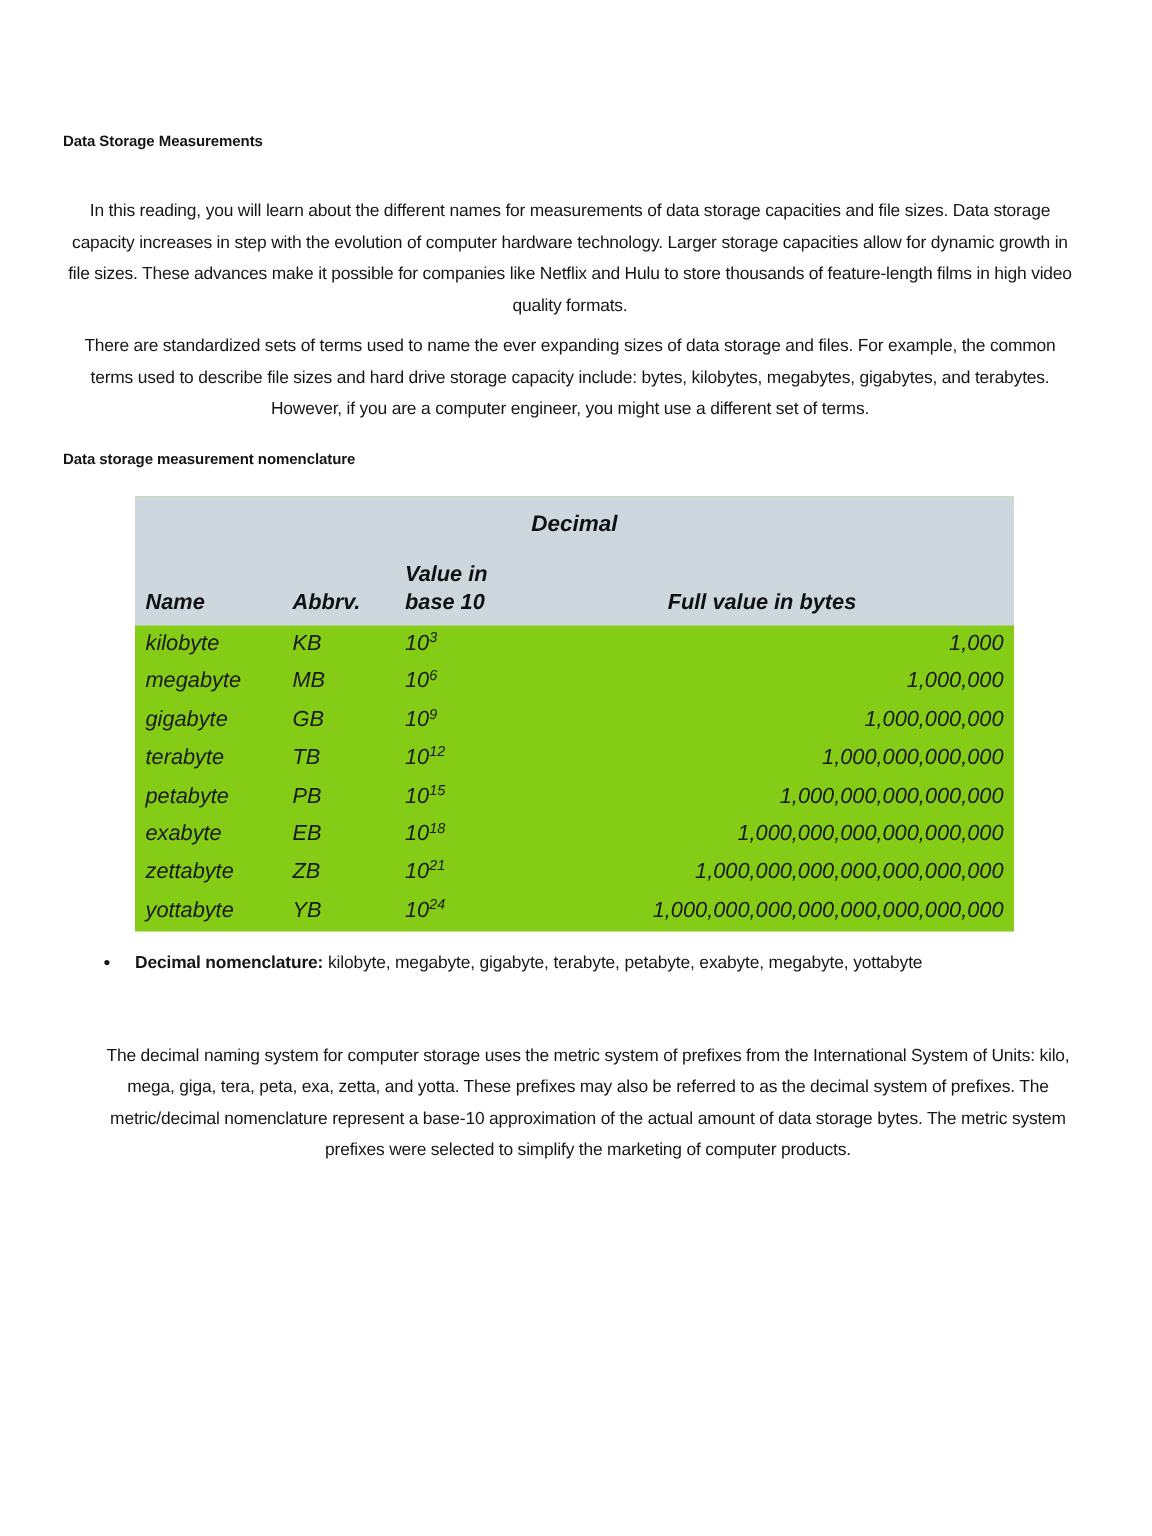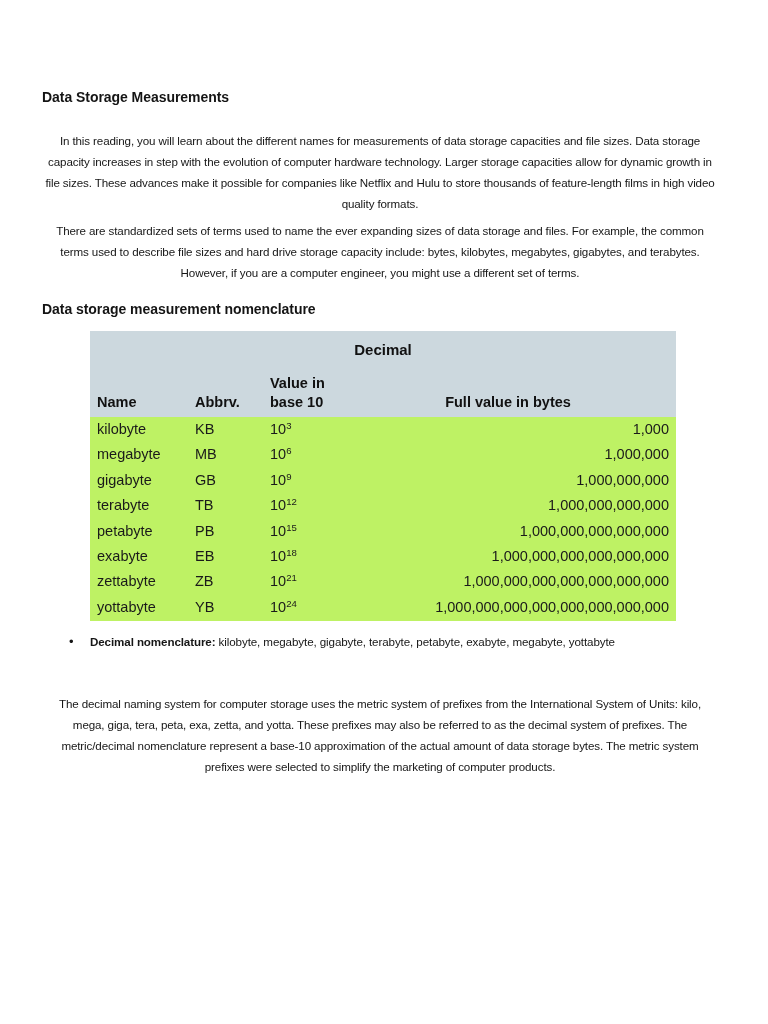--- a/index.html
+++ b/index.html
@@ -43,21 +43,21 @@
     text-decoration: underline;
     text-underline-offset: 2.5px;
     text-decoration-thickness: 1.6px;
   }
 
   
   .section-heading {
     position: absolute;
     left: 42px;
     font-family: "Liberation Sans", sans-serif;
-    font-size: 14px;
+    font-size: 10px;
     font-weight: bold;
     color: #141414;
     letter-spacing: -0.05px;
   }
   #heading-measurements { top: 89px; }
   #heading-nomenclature { top: 301px; }
 
   
   .body-para {
     position: absolute;
@@ -65,31 +65,32 @@
     width: 676px;
     font-family: "Liberation Sans", sans-serif;
     font-size: 11.6px;
     line-height: 21.2px;
     color: #161616;
     letter-spacing: -0.12px;
     text-align: center;
   }
   #para-intro { top: 118px; }
   #para-terms { top: 208px; }
-  #para-decimal { top: 681px; }
+  #para-decimal { top: 681px; margin-left: 12px; }
 
   
   .nomenclature-table {
     position: absolute;
     left: 90px;
     top: 331px;
     width: 586px;
     height: 290px;
-    background: #bef264;
-    font-family: "Liberation Sans", sans-serif;
+    background: #84cc16;
+    font-family: "Liberation Sans", sans-serif;
+    font-style: italic;
   }
   .tbl-head-band {
     position: absolute;
     left: 0;
     top: 0;
     width: 586px;
     height: 86px;
     background: #ccd8de;
   }
   .tbl-title {

